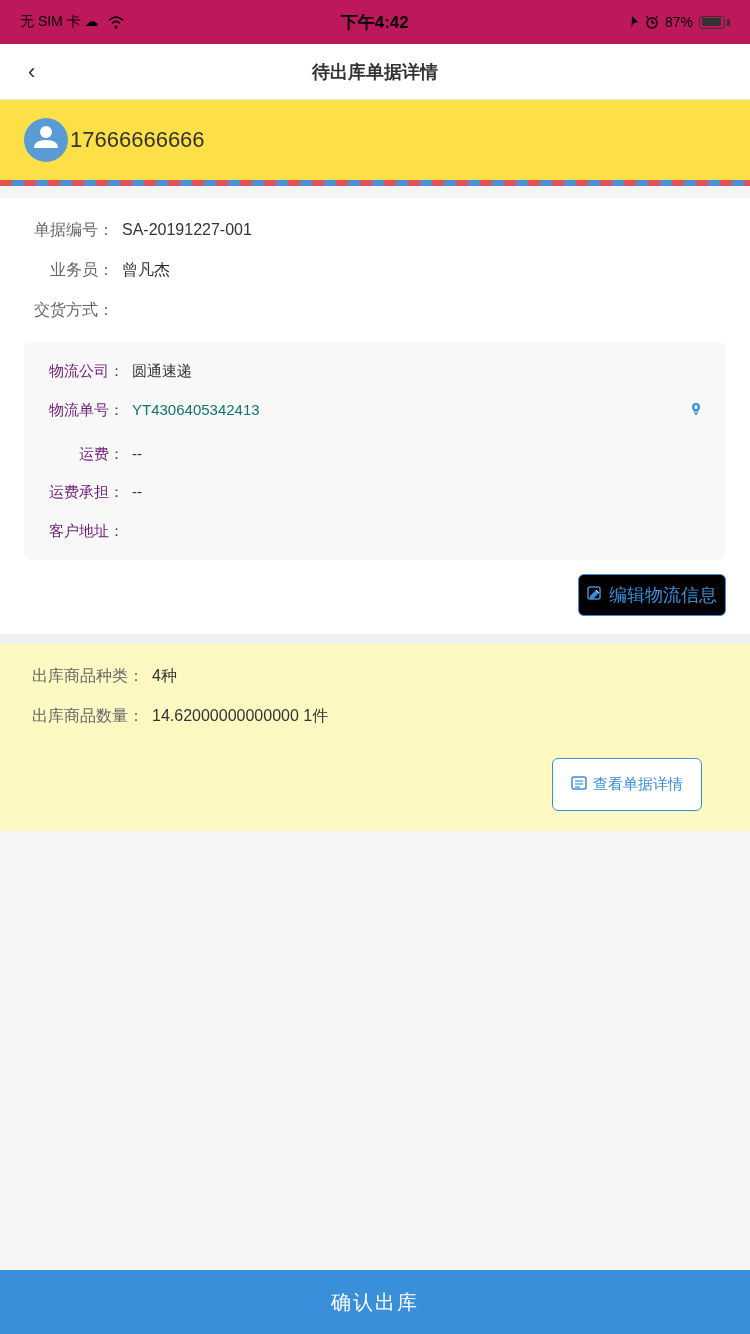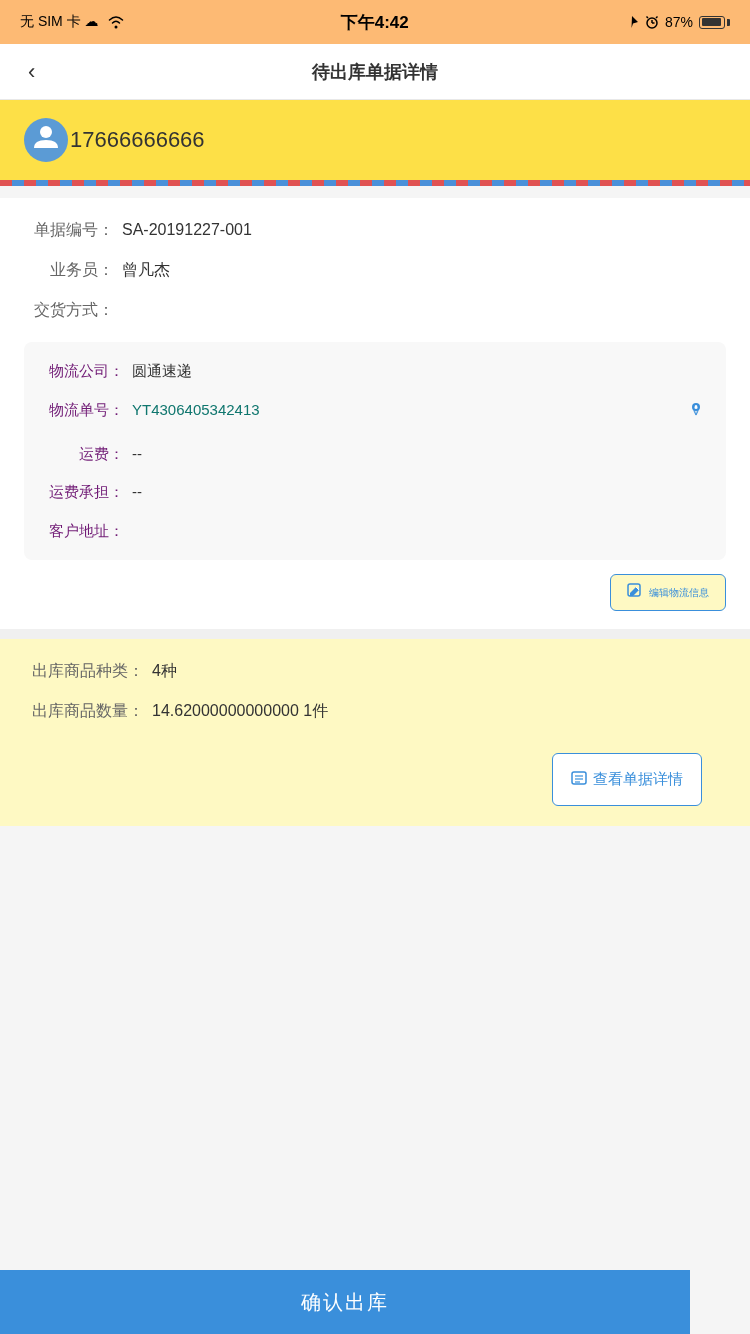--- a/index.html
+++ b/index.html
@@ -9,21 +9,21 @@
       background: #f5f5f5;
       width: 750px;
       min-height: 1334px;
       position: relative;
       overflow-x: hidden;
     }
 
     
     .status-bar {
       height: 44px;
-      background: #fdba74;
+      background: #be185d;
       display: flex;
       align-items: center;
       justify-content: space-between;
       padding: 0 20px;
       font-size: 15px;
       font-weight: 500;
     }
     .status-left { font-size: 14px; color: #000; display: flex; align-items: center; gap: 8px; }
     .status-center { font-size: 17px; font-weight: 600; color: #000; }
     .status-right { display: flex; align-items: center; gap: 6px; font-size: 14px; color: #000; }
@@ -148,24 +148,24 @@
 
     
     .edit-button-area {
       display: flex;
       justify-content: flex-end;
       padding: 14px 24px 0;
     }
     .edit-btn {
       border: 1.5px solid #3a8fdb;
       border-radius: 6px;
-      padding: 8px 16px;
+      padding: 8px 8px;
       color: #3a8fdb;
-      font-size: 10px;
-      background: #fef9c3;
+      font-size: 18px;
+      background: #000000;
       display: flex;
       align-items: center;
       gap: 6px;
       cursor: pointer;
     }
     .edit-icon {
       font-size: 14px;
     }
 
     
@@ -204,21 +204,21 @@
     .bottom-spacer {
       height: 180px;
       background: #f5f5f5;
     }
 
     
     .confirm-btn-wrapper {
       position: fixed;
       bottom: 0;
       left: 0;
-      width: 690px;
+      width: 750px;
       background: #737373;
       padding: 0;
       text-decoration: underline;
     }
     .confirm-btn {
       width: 100%;
       height: 64px;
       background: #3a8fdb;
       color: #fff;
       font-size: 20px;

